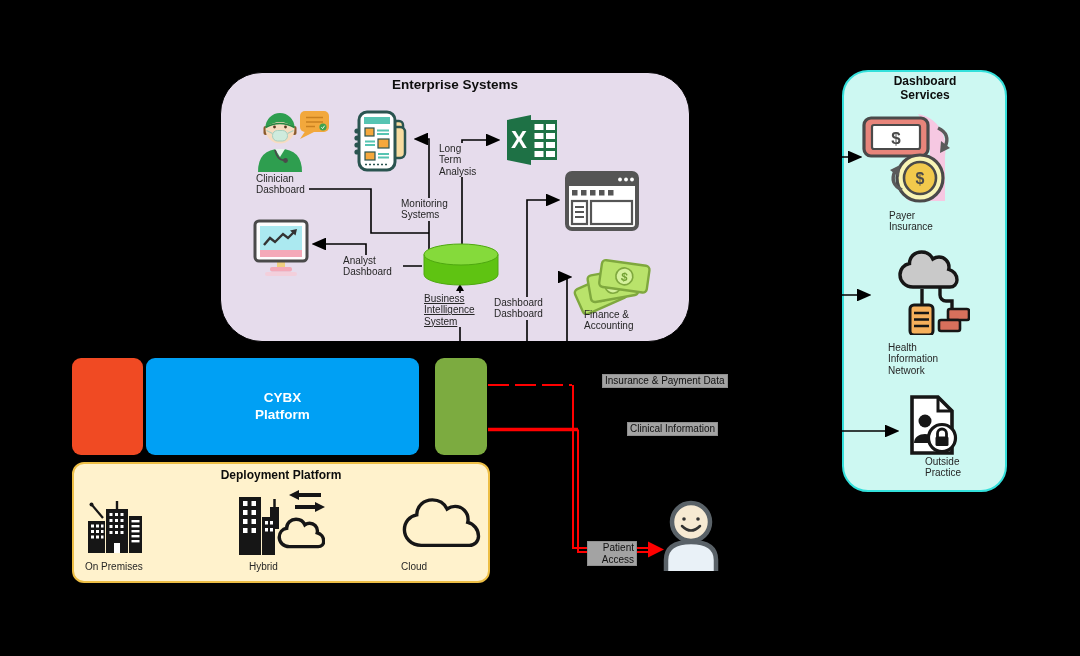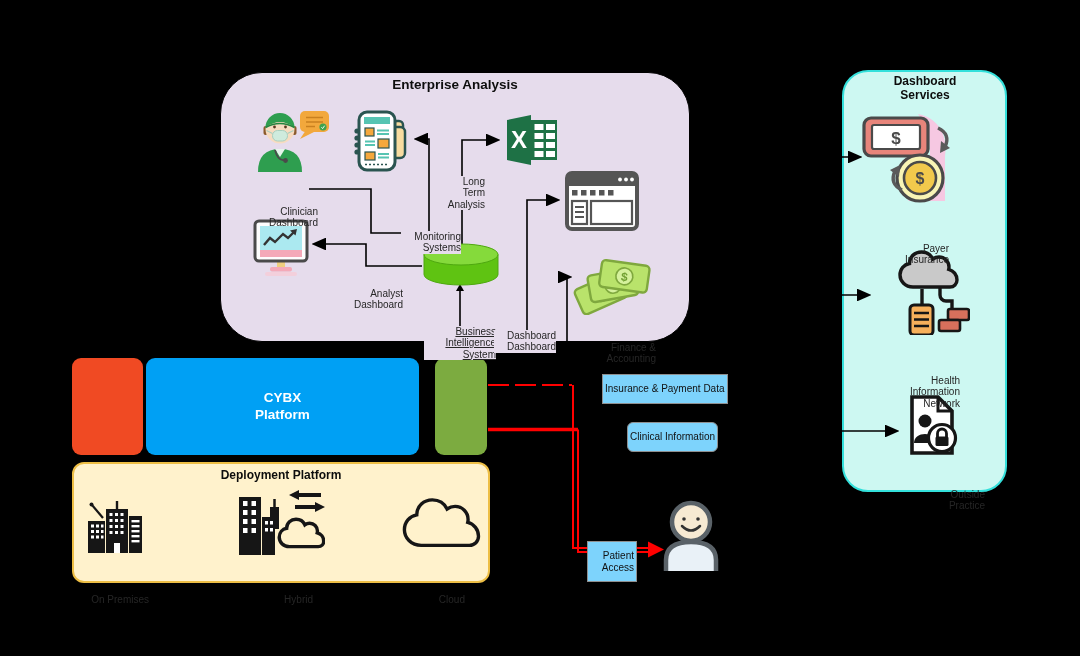--- a/index.html
+++ b/index.html
@@ -7,23 +7,23 @@
           font-family:"Liberation Sans",sans-serif;overflow:hidden;}
   .box{position:absolute;box-sizing:border-box;}
   .enterprise-box{left:220px;top:72px;width:470px;height:270px;background:#E6DCEC;border:1px solid #000;border-radius:42px;}
   .orange-box{left:72px;top:358px;width:71px;height:97px;background:#F04A23;border-radius:9px;}
   .blue-box{left:146px;top:358px;width:273px;height:97px;background:#00A0F4;border-radius:9px;display:flex;align-items:center;justify-content:center;}
   .green-box{left:435px;top:358px;width:52px;height:97px;background:#7CAB40;border-radius:9px;}
   .deployment-box{left:72px;top:462px;width:418px;height:121px;background:#FFF2CC;border:2px solid #EDBE45;border-radius:12px;}
   .external-box{left:842px;top:70px;width:165px;height:422px;background:#CDF8F2;border:2px solid #33E0DB;border-radius:26px;}
   .overlay{position:absolute;left:0;top:0;pointer-events:none;}
   .icon{position:absolute;}
-  .node-label{position:absolute;font-size:10px;line-height:1.14;color:#262626;text-align:right;margin-top:33px;}
+  .node-label{position:absolute;font-size:10px;line-height:1.14;color:#262626;text-align:left;}
   .mask{background:#E6DCEC;}
-  .flow-label{position:absolute;font-size:10px;line-height:1.15;color:#111;background:#7dd3fc;border:1px solid #8f8f8f;padding:8px 2px;white-space:nowrap;}
+  .flow-label{position:absolute;font-size:10px;line-height:1.15;color:#111;background:#a3a3a3;border:1px solid #8f8f8f;padding:0 2px;white-space:nowrap;}
   .wrap2{white-space:normal;text-align:right;}
   .box-title{position:absolute;font-weight:bold;color:#0d0d0d;text-align:center;}
   .cybx-title{width:90px;font-weight:bold;font-size:13.5px;line-height:1.2;color:#fff;text-align:center;}
 </style>
 </head>
 <body>
 
 <div class="canvas">
 
   <div class="box enterprise-box"></div>
@@ -63,21 +63,21 @@
 
     <g stroke="#FF0000" fill="none">
       <path d="M488,385 H572" stroke-width="2" stroke-dasharray="21 6"></path>
       <path d="M573,385 V548 H648" stroke-width="2"></path>
       <path d="M488,429.5 H578" stroke-width="3.4"></path>
       <path d="M578,429.5 V552 H648" stroke-width="2"></path>
     </g>
     <polygon points="648,541.5 648,557.5 664,549.5" fill="#FF0000"></polygon>
   </svg>
 
-  <div class="box-title" style="left:355px;top:77px;width:200px;font-size:13.5px;">Enterprise Analysis</div>
+  <div class="box-title" style="left:355px;top:77px;width:200px;font-size:13.5px;">Enterprise Systems</div>
   <div class="box-title" style="left:181px;top:468px;width:200px;font-size:12px;">Deployment Platform</div>
   <div class="box-title" style="left:885px;top:74px;width:80px;font-size:12px;line-height:1.2;">Dashboard Services</div>
 
   <svg class="icon" style="left:250px;top:104px;" width="82" height="68" viewBox="0 0 82 68">
     <rect x="50" y="7" width="29" height="21" rx="5" fill="#F2A83C"></rect>
     <polygon points="56,26 50,35 64,28" fill="#F2A83C"></polygon>
     <path d="M56,13.5 h17 M56,18 h17 M56,22.5 h9" stroke="#C9801F" stroke-width="1.6" fill="none"></path>
     <circle cx="73" cy="23" r="3.6" fill="#3FA34D"></circle>
     <path d="M71.4,23.2 l1.2,1.4 2,-2.9" stroke="#fff" stroke-width="0.9" fill="none"></path>
     <path d="M8,68 Q8,45 30,45 Q52,45 52,68 Z" fill="#2E9E4F"></path>
@@ -310,16 +310,16 @@
 
   <div class="node-label" style="left:85px;top:561px;width:64px;">On Premises</div>
   <div class="node-label" style="left:249px;top:561px;width:64px;">Hybrid</div>
   <div class="node-label" style="left:401px;top:561px;width:64px;">Cloud</div>
 
   <div class="node-label" style="left:889px;top:210px;width:60px;">Payer Insurance</div>
   <div class="node-label" style="left:888px;top:342px;width:72px;">Health Information Network</div>
   <div class="node-label" style="left:925px;top:456px;width:60px;">Outside Practice</div>
 
   <div class="flow-label" style="left:602px;top:374px;">Insurance &amp; Payment Data</div>
-  <div class="flow-label" style="left:627px;top:422px;border-radius:6px;">Clinical Information</div>
+  <div class="flow-label" style="left:627px;top:422px;">Clinical Information</div>
   <div class="flow-label wrap2" style="left:587px;top:541px;width:44px;">Patient Access</div>
 
 </div>
 
 </body></html>

